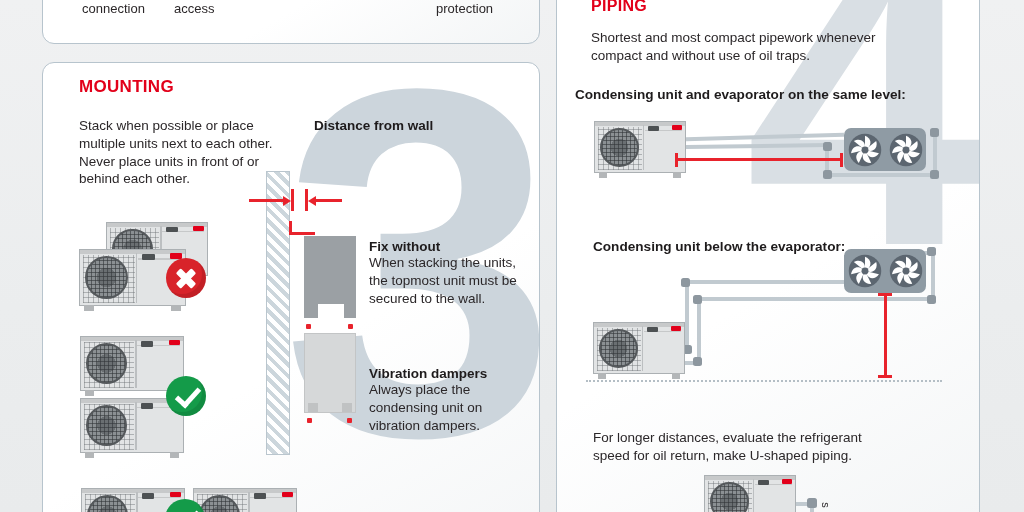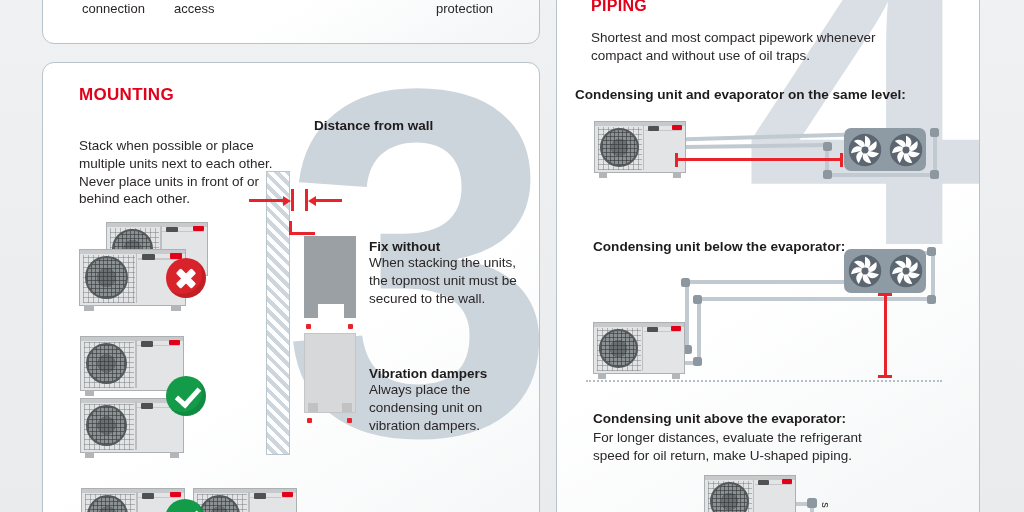--- a/index.html
+++ b/index.html
@@ -88,22 +88,22 @@
 
 <div class="panel" style="left:42px;top:-62px;width:496px;height:104px;">
   <span class="tp-label" style="left:23px;margin-left:16px;">connection</span>
   <span class="tp-label" style="left:131px;">access</span>
   <span class="tp-label" style="left:393px;">protection</span>
 </div>
 
 <div class="panel" style="left:42px;top:62px;width:496px;height:520px;">
   <div class="num" style="right:-18px;top:12px;font-size:495px;line-height:.76;color:#ccd5dc;">3</div>
 
-  <div class="z h-red" style="left:36px;top:22px;">MOUNTING</div>
-  <div class="z body-t" style="left:36px;top:54px;width:200px;margin-top:20px;">Stack when possible or place multiple units next to each other. Never place units in front of or behind each other.</div>
+  <div class="z h-red" style="left:36px;top:14px;">MOUNTING</div>
+  <div class="z body-t" style="left:36px;top:54px;width:200px;">Stack when possible or place multiple units next to each other. Never place units in front of or behind each other.</div>
 
   <div class="cu" style="left:63px;top:159px;width:102px;height:54px;">
     <i class="cu-top"></i>
       <i class="cu-grid"></i>
       <i class="cu-fan"></i>
       <i class="cu-div"></i>
       <i class="cu-hline"></i>
       <i class="cu-vent"></i>
       <i class="cu-logo"></i>
       <i class="cu-foot l"></i>
@@ -270,21 +270,20 @@
       <i class="cu-vent"></i>
       <i class="cu-logo"></i>
       <i class="cu-foot l"></i>
       <i class="cu-foot r"></i>
   </div>
   <div class="tickh" style="left:321px;top:322px;"></div>
   <div class="red-v" style="left:327px;top:324px;height:81px;"></div>
   <div class="tickh" style="left:321px;top:404px;"></div>
   <div class="dotted" style="left:29px;top:409px;width:356px;"></div>
 
-  <div class="z case-h" style="left:36px;top:440px;">Condensing unit above the evaporator:</div>
   <div class="z body-t" style="left:36px;top:458px;width:290px;">For longer distances, evaluate the refrigerant speed for oil return, make U-shaped piping.</div>
   <div class="cu" style="left:147px;top:504px;width:92px;height:52px;">
     <i class="cu-top"></i>
       <i class="cu-grid"></i>
       <i class="cu-fan"></i>
       <i class="cu-div"></i>
       <i class="cu-hline"></i>
       <i class="cu-vent"></i>
       <i class="cu-logo"></i>
   </div>

